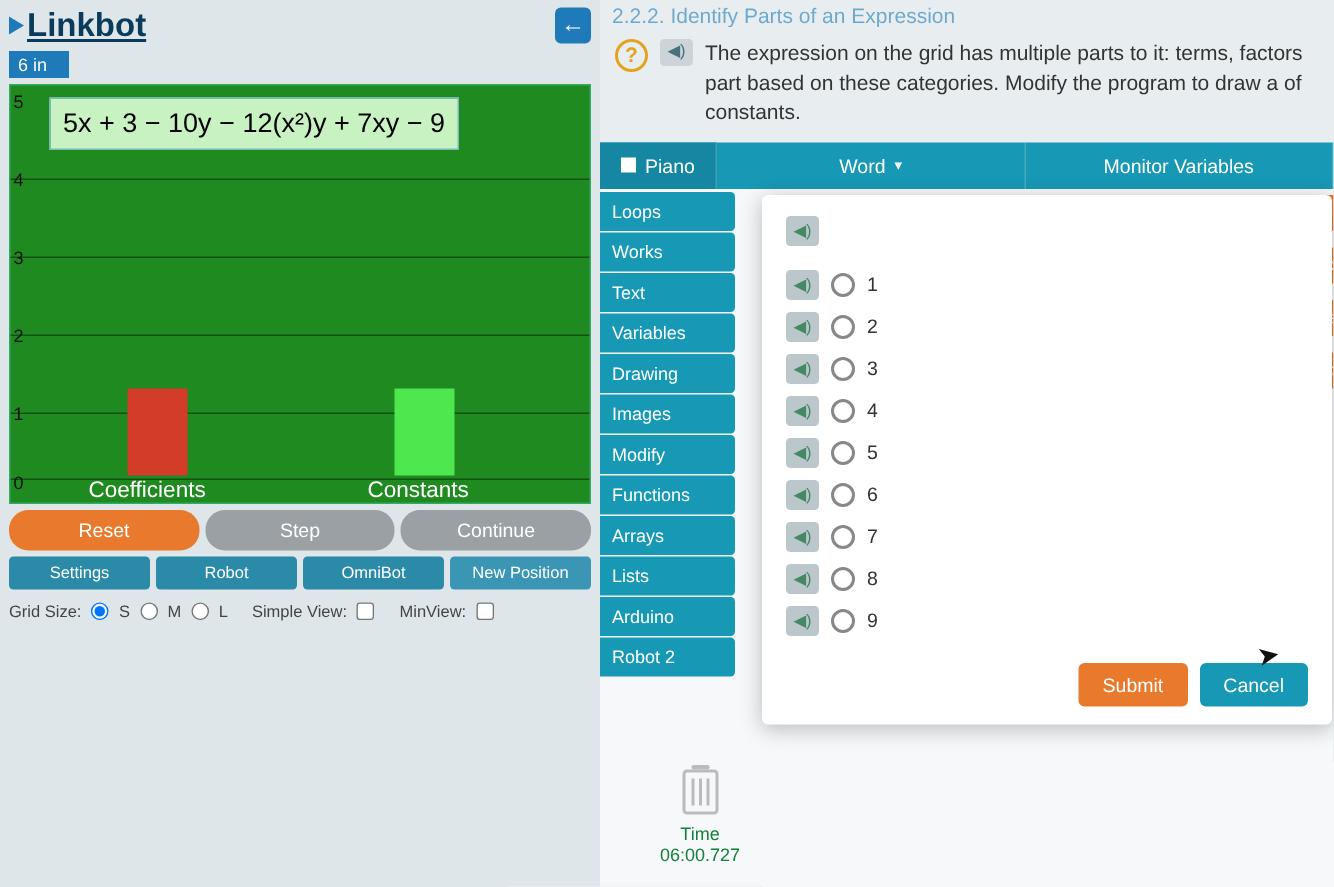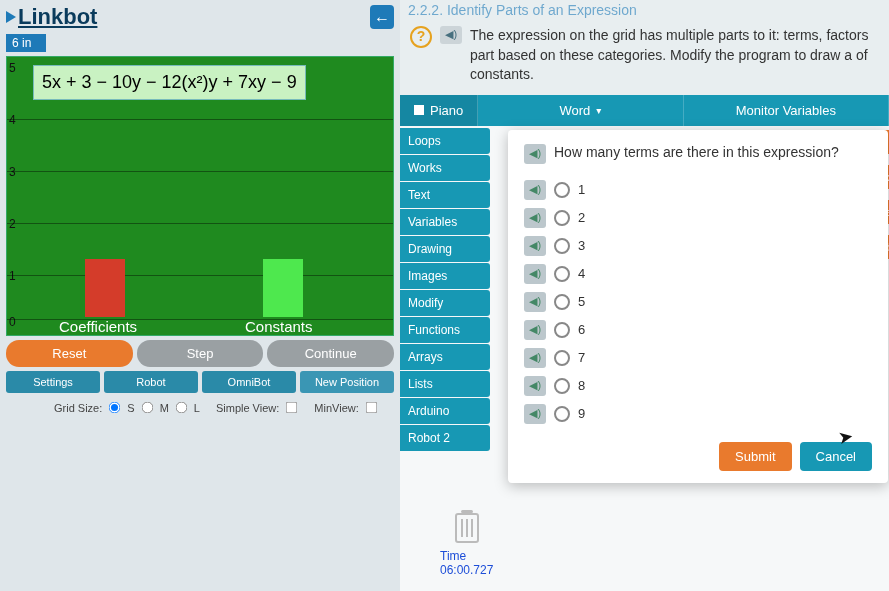--- a/index.html
+++ b/index.html
@@ -19,21 +19,21 @@
   .bar.red { background:#d43c2a; left:78px; height:58px;}
   .bar.green { background:#4ee84e; left:256px; height:58px;}
   .axis-lbl { position:absolute; bottom:0; color:#fff; font-size:15px;}
   .ctrl-row { display:flex; gap:4px;}
   .ctrl-row .btn { flex:1; text-align:center; padding:6px 0; color:#fff; border-radius:13px; font-size:13px;}
   .btn.orange { background:#e97a2d;}
   .btn.gray { background:#9aa0a3;}
   .ctrl-row2 .btn { font-size:11px; padding:5px 0; border-radius:3px;}
   .btn.teal { background:#2a8aa8;}
   .btn.teal2 { background:#3a96b4;}
-  .grid-row { font-size:11px; color:#444; display:flex; gap:6px; align-items:center; padding:4px 0;margin-left:48px;}
+  .grid-row { font-size:11px; color:#444; display:flex; gap:6px; align-items:center; padding:4px 0;}
   .grid-row input[type=radio], .grid-row input[type=checkbox]{ transform:scale(0.9);}
   
   .right { flex:1; display:flex; flex-direction:column; position:relative;}
   .lesson-title { color:#1e7ab8; font-size:14px; padding:2px 8px; opacity:.6;}
   .prompt-row { display:flex; gap:8px; padding:6px 10px 10px 10px; color:#333; font-size:14px; line-height:1.4;}
   .icon-circ { width:22px; height:22px; border-radius:50%; border:2px solid #e6a21f; color:#e6a21f; display:flex; align-items:center; justify-content:center; font-weight:bold; font-size:14px; flex:none;}
   .speaker-sm { width:22px; height:18px; background:#ccd4d8; border-radius:3px; color:#48707f; display:flex;align-items:center;justify-content:center; font-size:11px; flex:none;}
   .tabs { display:flex; background:#1798b4; color:#fff; font-size:13px;}
   .tabs .t { padding:8px 14px; border-right:1px solid rgba(255,255,255,0.2); display:flex;align-items:center;gap:6px;}
   .tabs .t.active { background:#1587a2;}
@@ -49,21 +49,21 @@
   
   .dialog { position:absolute; top:4px; left:108px; width:380px; background:#fff; border-radius:4px; box-shadow:0 3px 14px rgba(0,0,0,0.25); padding:14px 16px 12px 16px;}
   .dlg-q { display:flex; align-items:flex-start; gap:8px; font-size:14px; color:#333; margin-bottom:12px;}
   .spk { width:22px;height:20px;background:#bcc7cc;border-radius:3px;display:flex;align-items:center;justify-content:center;color:#486; font-size:11px;flex:none;}
   .opt-row { display:flex; align-items:center; gap:8px; padding:4px 0; font-size:13px; color:#333;}
   .radio-c { width:16px;height:16px;border:2px solid #888;border-radius:50%;}
   .dlg-btns { display:flex; justify-content:flex-end; gap:8px; margin-top:14px;}
   .dlg-btns .b { padding:7px 16px; border-radius:4px; color:#fff; font-size:13px;}
   .b.submit { background:#e97a2d;}
   .b.cancel { background:#1798b4;}
-  .timer { position:absolute; left:40px; bottom:14px; text-align:left; color:#1d4ed8; font-size:12px;}
+  .timer { position:absolute; left:40px; bottom:14px; text-align:center; color:#15803d; font-size:12px;}
   .timer .trash { width:24px; height:30px; border:2px solid #bbb; border-radius:3px; margin:0 auto 6px auto; position:relative;}
   .timer .trash::before{content:"";position:absolute;top:-5px;left:4px;right:4px;height:3px;background:#bbb;border-radius:2px;}
   .timer .trash .bars{position:absolute;inset:4px;display:flex;gap:3px;}
   .timer .trash .bars span{flex:1;background:#bbb;}
   .cursor-img { position:absolute; right:36px; top:300px; font-size:18px; color:#111; transform:rotate(-10deg);}
 </style>
 </head>
 <body>
 
 <div class="app">
@@ -165,21 +165,20 @@
       <div class="stub-col">
         <div class="stub">bar gr</div>
         <div class="stub">ance(c</div>
         <div class="stub">bar gra</div>
         <div class="stub">ance(di</div>
       </div>
 
       <div class="dialog">
         <div class="dlg-q">
           <div class="spk">◀)</div>
-          <div>How many terms are there in this expression?</div>
         </div>
         <div class="opt-row">
             <div class="spk">◀)</div>
             <div class="radio-c"></div>
             <span>1</span>
           </div>
         <div class="opt-row">
             <div class="spk">◀)</div>
             <div class="radio-c"></div>
             <span>2</span>

